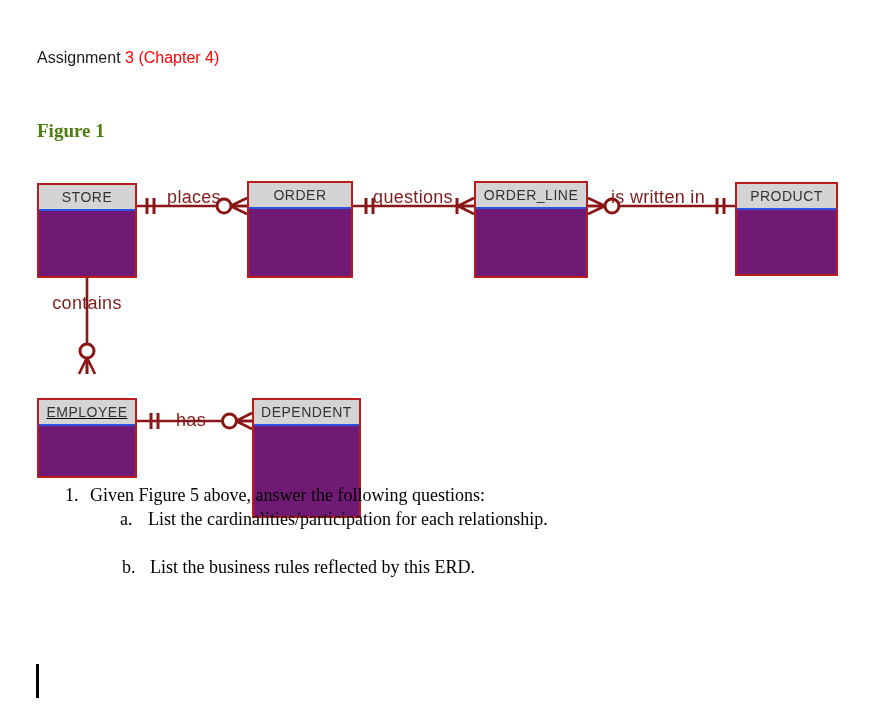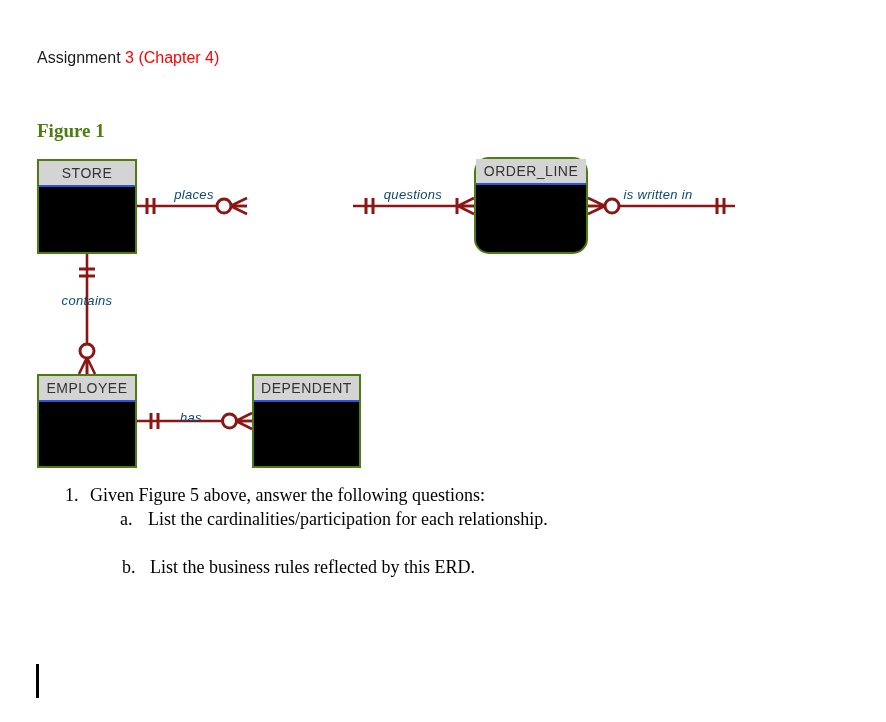--- a/index.html
+++ b/index.html
@@ -28,44 +28,45 @@
     left: 37px; top: 120px;
     font-family: "Liberation Serif", serif;
     font-weight: bold;
     font-size: 19px;
     color: #4d7c0f;
   }
 
   
   .entity {
     position: absolute;
-    border: 2px solid #4d7c0f;
-    background: #000000;
+    border: 2px solid #b91c1c;
+    background: #701a75;
+    margin-top: 24px;
   }
   .entity-header {
     height: 26px;
     background: #d4d4d4;
     border-bottom: 2px solid #2c54e0;
     display: flex;
     align-items: center;
     justify-content: center;
   }
   .entity-title {
     font-size: 14px;
     letter-spacing: 0.5px;
     color: #333333;
   }
   .entity-body { flex: 1; background: #fff; }
 
   #e-store     { left: 37px;  top: 159px; width: 100px; height: 95px; }
   #e-order     { left: 247px; top: 157px; width: 106px; height: 97px; }
-  #e-orderline { left: 474px; top: 157px; width: 114px; height: 97px; border-radius: 15px; }
+  #e-orderline { left: 474px; top: 157px; width: 114px; height: 97px; }
   #e-product   { left: 735px; top: 158px; width: 103px; height: 94px; }
-  #e-employee  { left: 37px;  top: 374px; width: 100px; height: 94px; }
-  #e-dependent { left: 252px; top: 374px; width: 109px; height: 94px; }
+  #e-employee  { left: 37px;  top: 374px; width: 100px; height: 80px; text-decoration: underline; }
+  #e-dependent { left: 252px; top: 374px; width: 109px; height: 120px; }
 
   
   .connectors {
     position: absolute;
     left: 0; top: 0;
     width: 886px; height: 722px;
     pointer-events: none;
   }
   .connectors line, .connectors path {
     stroke: #8b1616;
@@ -76,25 +77,24 @@
   .connectors circle {
     stroke: #8b1616;
     stroke-width: 3;
     fill: #ffffff;
   }
 
   
   .rel-label {
     position: absolute;
     transform: translateX(-50%);
-    font-size: 13px;
+    font-size: 18px;
     letter-spacing: 0.3px;
-    color: #0c4a6e;
+    color: #7f1d1d;
     white-space: nowrap;
-    font-style: italic;
   }
   #lbl-places    { left: 194px; top: 187px; }
   #lbl-contains  { left: 413px; top: 187px; }
   #lbl-written   { left: 658px; top: 187px; }
   #lbl-employs   { left: 87px;  top: 293px; }
   #lbl-has       { left: 191px; top: 410px; }
 
   
   .q {
     position: absolute;
@@ -193,28 +193,40 @@
     </g>
   </svg>
 
   <div class="entity" id="e-store">
     <div class="entity-header">
       <span class="entity-title">STORE</span>
     </div>
     <div class="entity-body"></div>
   </div>
 
+  <div class="entity" id="e-order">
+    <div class="entity-header">
+      <span class="entity-title">ORDER</span>
+    </div>
+    <div class="entity-body"></div>
+  </div>
 
   <div class="entity" id="e-orderline">
     <div class="entity-header">
       <span class="entity-title">ORDER_LINE</span>
     </div>
     <div class="entity-body"></div>
   </div>
 
+  <div class="entity" id="e-product">
+    <div class="entity-header">
+      <span class="entity-title">PRODUCT</span>
+    </div>
+    <div class="entity-body"></div>
+  </div>
 
   <div class="entity" id="e-employee">
     <div class="entity-header">
       <span class="entity-title">EMPLOYEE</span>
     </div>
     <div class="entity-body"></div>
   </div>
 
   <div class="entity" id="e-dependent">
     <div class="entity-header">

